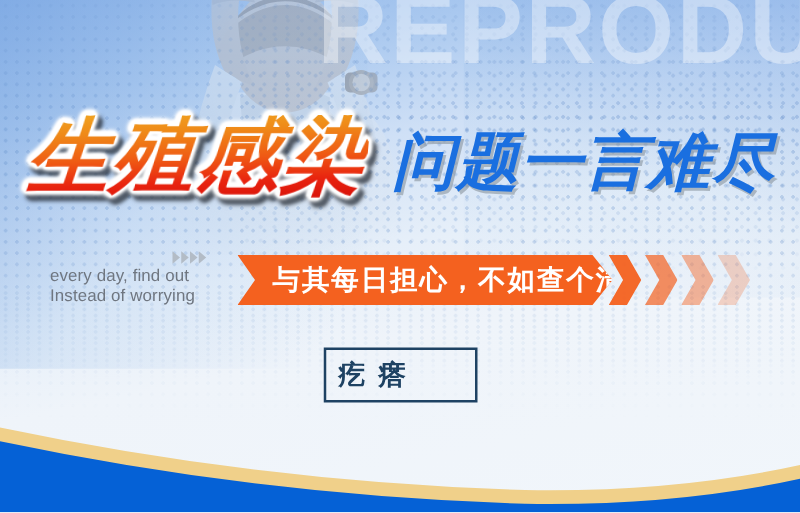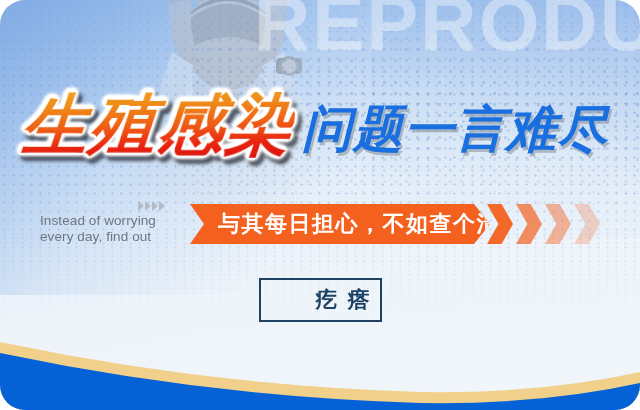--- a/index.html
+++ b/index.html
@@ -3,21 +3,20 @@
 <meta charset="utf-8">
 <style>
   html,body{margin:0;padding:0;background:#fff;}
   *{box-sizing:border-box;}
   #banner{
     position:relative;
     width:640px;height:410px;
     overflow:hidden;
     font-family:"Liberation Sans","DejaVu Sans",sans-serif;
     background:#eef4fa;
-    border-radius:25px;
   }
 
   
   .bg-base{
     position:absolute;inset:0;
     background:linear-gradient(168deg,#8db4e9 0%,#a9c8ef 16%,#cfe0f6 32%,#e6eff9 48%,#eff4fa 62%,#f1f6fb 100%);
   }
   .bg-left-wash{
     position:absolute;left:0;top:0;width:46%;height:72%;
     background:linear-gradient(120deg,rgba(120,165,225,.55) 0%,rgba(160,195,235,.25) 45%,rgba(235,243,251,0) 90%);
@@ -85,21 +84,21 @@
     filter:drop-shadow(0 0 2px #fff) drop-shadow(1.5px 1.5px 0 #fff)
            drop-shadow(-1.5px 1.5px 0 #fff) drop-shadow(1.5px -1.5px 0 #fff)
            drop-shadow(-1.5px -1.5px 0 #fff) drop-shadow(4px 5px 1px rgba(35,40,48,.72));
     transform:skewX(-5deg);
     white-space:nowrap;
   }
   .hl-blue{
     font-size:50px;font-weight:700;line-height:1;
     font-style:italic;letter-spacing:1px;
     color:#1a6fe0;
-    margin-left:8px;margin-bottom:4px;
+    margin-left:20px;margin-bottom:4px;
     text-shadow:2px 3px 0 rgba(130,140,150,.55);
     white-space:nowrap;
   }
 
   
   .substrip{
     position:absolute;left:0;top:199px;width:100%;height:50px;
   }
   .en-text{
     position:absolute;left:40px;top:14px;
@@ -140,21 +139,21 @@
   }
 
   
   .boxes{
     position:absolute;left:0;top:278px;width:100%;
     display:flex;justify-content:center;gap:22px;
   }
   .sym-box{
     width:123px;height:44px;
     border:2.5px solid #1e4263;
-    display:flex;align-items:center;justify-content:flex-end;
+    display:flex;align-items:center;justify-content:flex-start;
     background:transparent;
   }
   .sym-label{
     color:#1e4263;font-size:22px;font-weight:700;
     letter-spacing:10px;text-indent:10px;
   }
 
   
   .waves{position:absolute;left:0;bottom:0;width:100%;height:90px;}
 </style>
@@ -210,22 +209,22 @@
   <div class="substrip">
 
     <div class="mini-chevrons">
       <span class="mini-chev"></span>
       <span class="mini-chev"></span>
       <span class="mini-chev"></span>
       <span class="mini-chev"></span>
     </div>
 
     <div class="en-text">
+      <div>every day, find out</div>
       <div>Instead of worrying</div>
-      <div>every day, find out</div>
     </div>
 
     <div class="orange-banner">
       <span class="orange-text">与其每日担心，不如查个清楚</span>
     </div>
 
     <div class="big-chevrons">
       <span class="big-chev" style="opacity:.95"></span>
       <span class="big-chev" style="opacity:.70"></span>
       <span class="big-chev" style="opacity:.45"></span>

